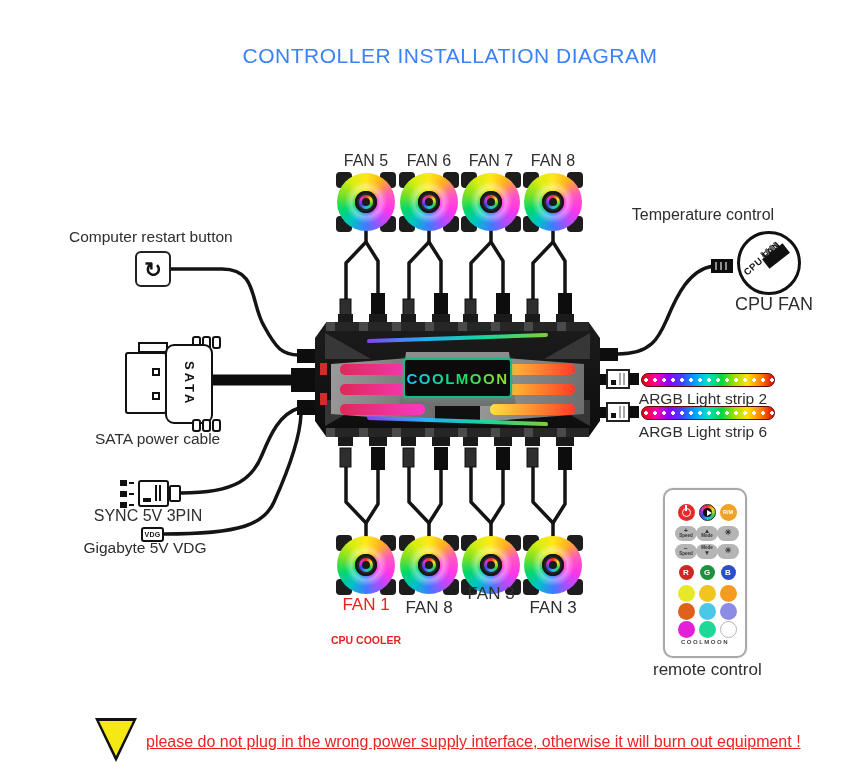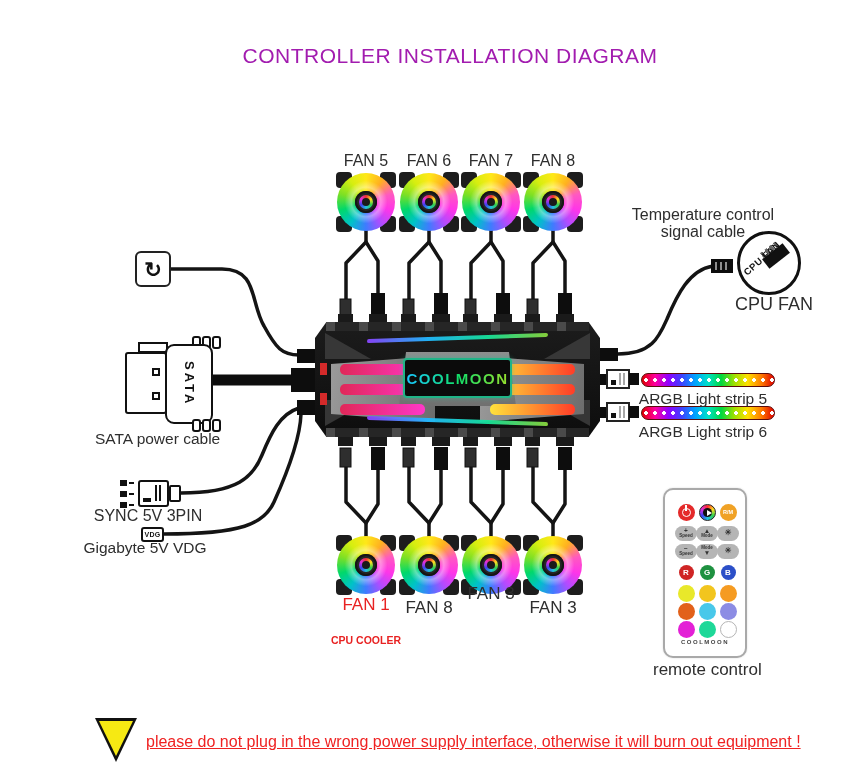--- a/index.html
+++ b/index.html
@@ -4,21 +4,21 @@
 <style>
   * { margin:0; padding:0; box-sizing:border-box; }
   html,body { background:#fff; }
   body { font-family:"Liberation Sans", sans-serif; }
   #stage { position:relative; width:841px; height:775px; background:#fff; overflow:hidden; }
   .abs { position:absolute; }
   #cables { position:absolute; left:0; top:0; z-index:1; }
   .lbl { position:absolute; color:#2e2e2e; white-space:nowrap; z-index:3; }
 
   
-  .title { left:450px; top:44px; transform:translateX(-50%); font-size:21px; letter-spacing:.5px; color:#a21caf; }
+  .title { left:450px; top:44px; transform:translateX(-50%); font-size:21px; letter-spacing:.5px; color:#3b82f6; }
 
   
   .fan { position:absolute; width:58px; height:58px; z-index:2; }
   .fan .corner { position:absolute; width:16px; height:16px; background:#1d1d1d; border-radius:4px; }
   .fan .c1{left:-1px;top:-1px} .fan .c2{right:-1px;top:-1px} .fan .c3{left:-1px;bottom:-1px} .fan .c4{right:-1px;bottom:-1px}
   .fan .ring { position:absolute; inset:0; border-radius:50%;
     background:
       radial-gradient(circle, rgba(255,255,255,0) 0 26%, rgba(255,255,255,.38) 36%, rgba(255,255,255,0) 52%),
       conic-gradient(from 0deg, #ffe818, #ffb020, #ff59c0, #ff35e8, #b14cff, #3f7bff, #00c2c8, #00d86a, #7ee024, #d6ee10, #ffe818);
   }
@@ -353,20 +353,21 @@
     <div class="ctl-bar right b1"></div>
     <div class="ctl-bar right b2"></div>
       <div class="ctl-bar right b3"></div>
     <div class="ctl-red r1"></div>
       <div class="ctl-red r2"></div>
     <div class="ctl-screen">
       <span class="ctl-brand">COOLMOON</span>
     </div>
   </div>
 
+  <div class="lbl" style="left:69px;top:228px;font-size:15.5px">Computer restart button</div>
   <div class="abs restart-btn">
     <span class="restart-glyph">↻</span>
   </div>
 
   <div class="abs sata">
     <div class="tab"></div>
     <div class="bump bm1"></div>
       <div class="bump bm2"></div>
       <div class="bump bm3"></div>
     <div class="left">
@@ -391,32 +392,31 @@
       </div>
     <div class="tail"></div>
   </div>
   <div class="lbl" style="left:78px;top:507px;width:140px;text-align:center;font-size:16px">SYNC 5V 3PIN</div>
   <div class="abs vdg-box">
     <span class="vdg-text">VDG</span>
   </div>
   <div class="lbl" style="left:75px;top:539px;width:140px;text-align:center;font-size:15.5px">Gigabyte 5V VDG</div>
 
   <div class="lbl" style="left:628px;top:206px;width:150px;text-align:center;font-size:16px">Temperature control</div>
-  <div class="lbl" style="left:628px;top:223px;width:150px;text-align:center;font-size:16px">signal cable</div>
 
   <div class="abs cpu-badge">
     <div class="cpu-header">
         <div class="pins"></div>
       </div>
     <span class="cpu-badge-text">CPU FAN</span>
   </div>
   <div class="lbl" style="left:735px;top:294px;width:70px;text-align:center;font-size:18px">CPU FAN</div>
 
   <div class="abs strip-bar" style="left: 641px; top: 373px; background-image: radial-gradient(2px at 4px 50%, rgb(255, 255, 255) 90%, rgba(255, 255, 255, 0) 100%), linear-gradient(90deg, rgb(224, 0, 0), rgb(255, 0, 160), rgb(144, 0, 255), rgb(64, 64, 255), rgb(0, 160, 255), rgb(0, 224, 200), rgb(0, 216, 64), rgb(160, 224, 0), rgb(255, 224, 0), rgb(255, 128, 0), rgb(224, 0, 0)); background-size: 9px 100%, 100% 100%; background-repeat: repeat-x, no-repeat;"></div>
-  <div class="lbl" style="left:628px;top:390px;width:150px;text-align:center;font-size:15.5px">ARGB Light strip 5</div>
+  <div class="lbl" style="left:628px;top:390px;width:150px;text-align:center;font-size:15.5px">ARGB Light strip 2</div>
   <div class="abs strip-bar" style="left: 641px; top: 406px; background-image: radial-gradient(2px at 4px 50%, rgb(255, 255, 255) 90%, rgba(255, 255, 255, 0) 100%), linear-gradient(90deg, rgb(224, 0, 0), rgb(255, 0, 160), rgb(144, 0, 255), rgb(64, 64, 255), rgb(0, 160, 255), rgb(0, 224, 200), rgb(0, 216, 64), rgb(160, 224, 0), rgb(255, 224, 0), rgb(255, 128, 0), rgb(224, 0, 0)); background-size: 9px 100%, 100% 100%; background-repeat: repeat-x, no-repeat;"></div>
   <div class="lbl" style="left:628px;top:423px;width:150px;text-align:center;font-size:15.5px">ARGB Light strip 6</div>
 
   <div class="abs remote">
     <div class="rc rc-big" style="left: 12.5px; background: rgb(228, 42, 42);">
         <span class="power-glyph"></span>
       </div>
     <div class="rc rc-big wheel" style="left:33.5px"></div>
     <div class="rc rc-big" style="left: 54.5px; background: rgb(240, 162, 38);">
         <span class="rm-label">R/M</span>

